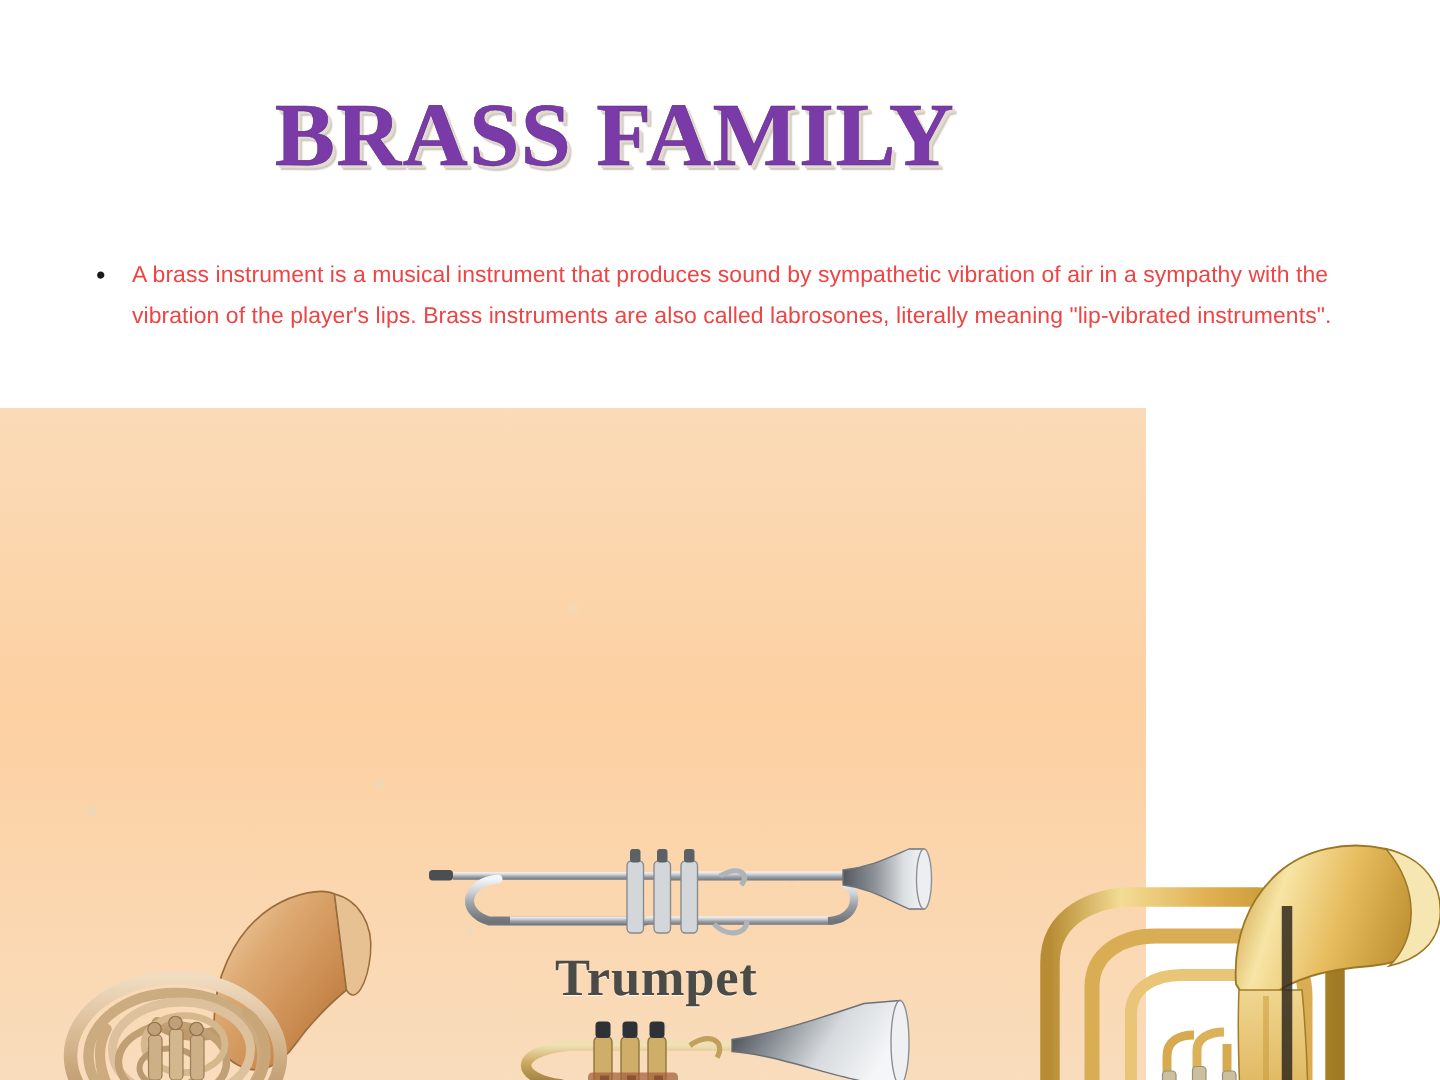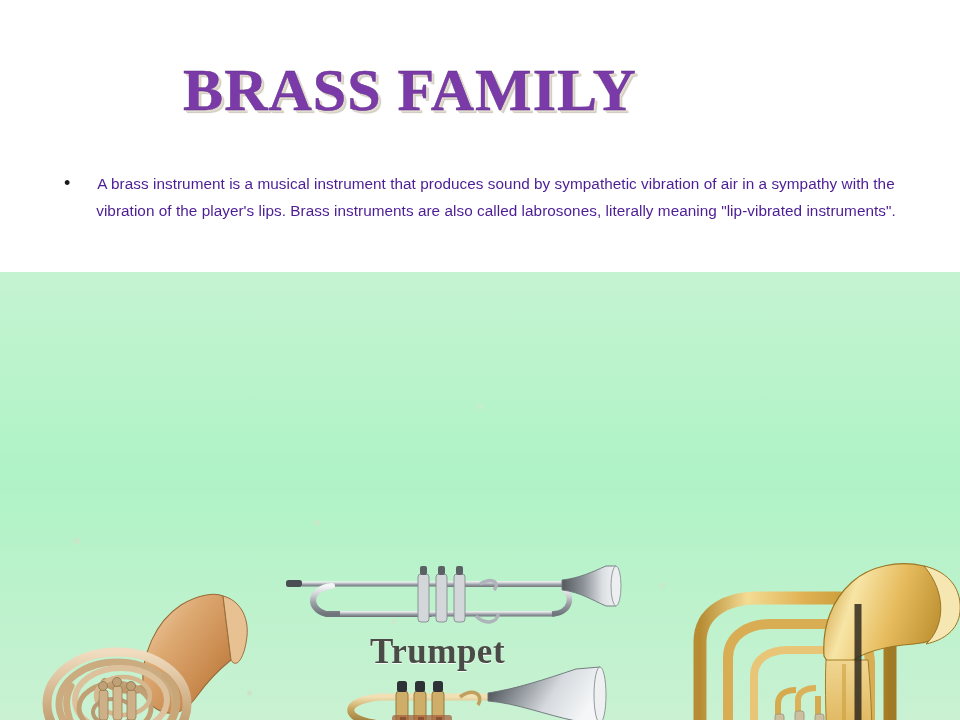--- a/index.html
+++ b/index.html
@@ -63,33 +63,33 @@
     color: #1a1a1a;
     text-align: left;
     padding-left: 6px;
     box-sizing: border-box;
   }
   .bullet-text {
     flex: 1 1 auto;
     font-family: "Liberation Sans", sans-serif;
     font-size: 15.3px;
     line-height: 27px;
-    color: #4c1d95;
+    color: #ef4444;
     letter-spacing: 0.05px;
-    text-align: center;
+    text-align: left;
   }
 
   
   #instrument-board {
     position: absolute;
     left: 0px;
     top: 272px;
-    width: 960px;
+    width: 764px;
     height: 448px;
-    background: #86efac;
+    background: #fdba74;
   }
 
   
   #paper-wash {
     position: absolute;
     inset: 0;
     background:
       radial-gradient(circle at 12% 88%, rgba(222,214,198,0.50) 0 2px, rgba(0,0,0,0) 3px),
       radial-gradient(circle at 26% 94%, rgba(214,206,190,0.45) 0 2px, rgba(0,0,0,0) 3px),
       radial-gradient(circle at 41% 78%, rgba(226,218,202,0.40) 0 2px, rgba(0,0,0,0) 3px),

